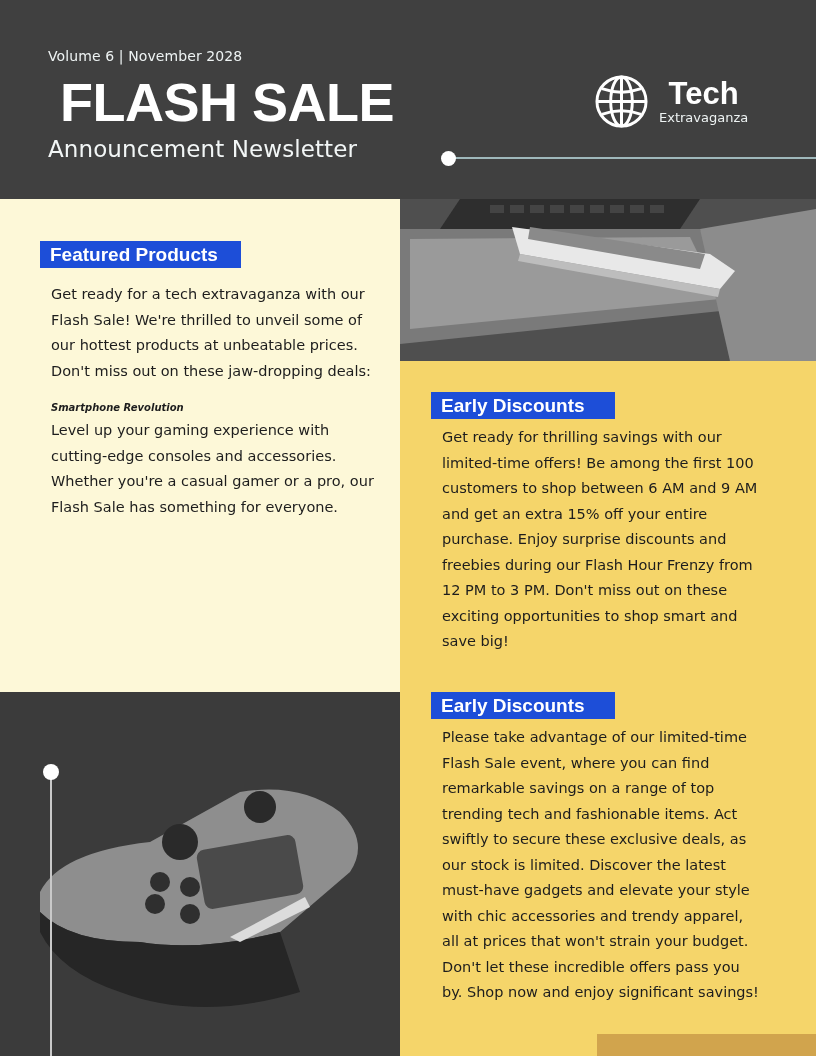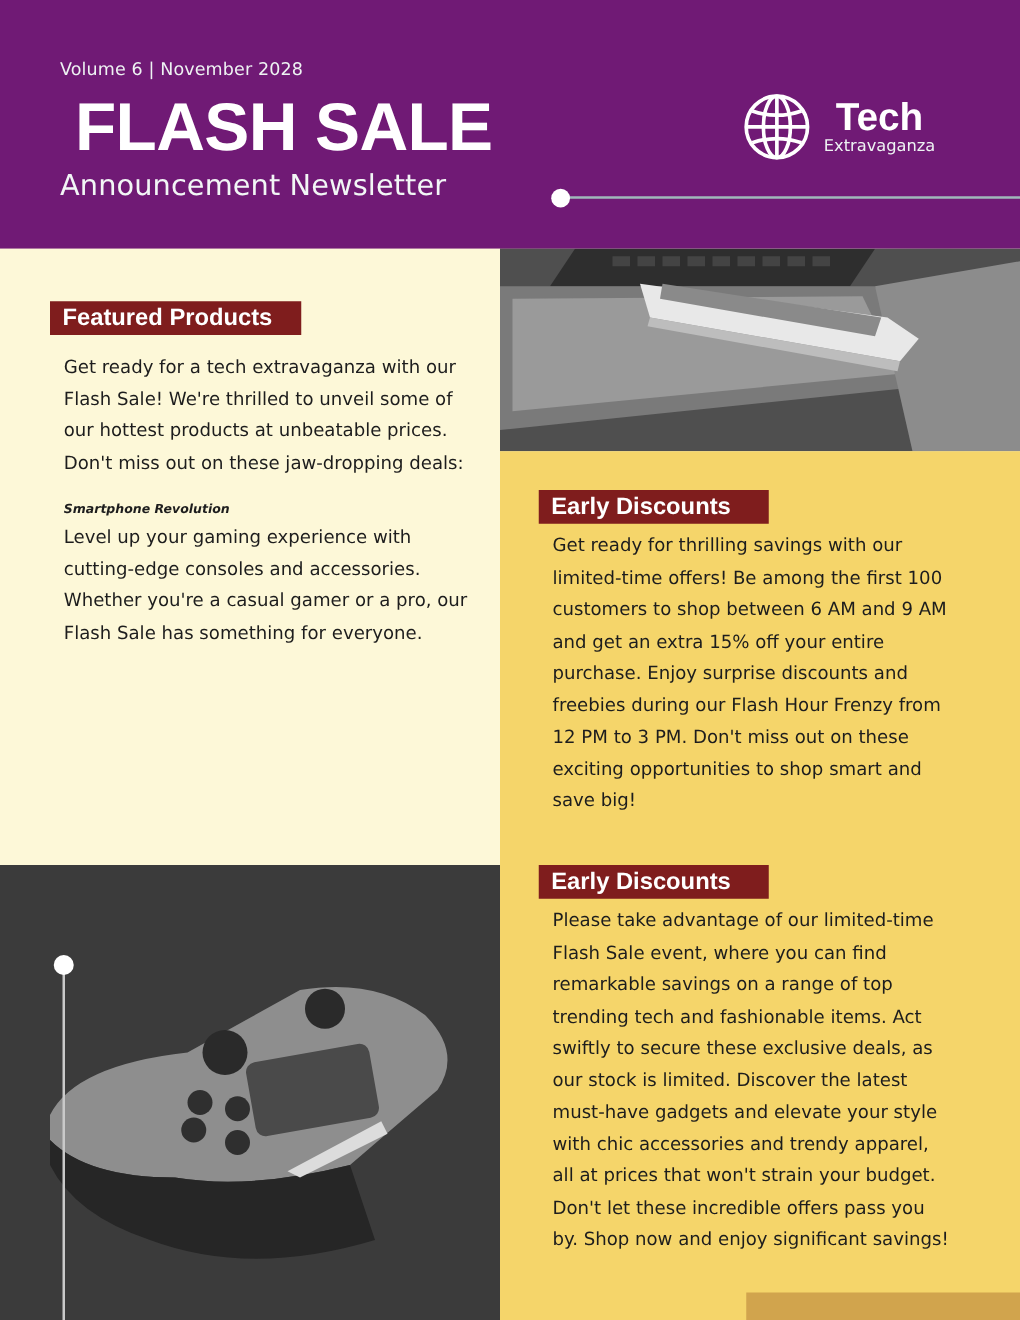--- a/index.html
+++ b/index.html
@@ -1,19 +1,19 @@
 <!DOCTYPE html>
 <html><head>
 <meta charset="utf-8">
 <style>
   * { margin: 0; padding: 0; box-sizing: border-box; }
   html, body { width: 816px; height: 1056px; overflow: hidden; }
   body { font-family: "DejaVu Sans", sans-serif; background: #fdf8d8; position: relative; }
 
-  .header { position: absolute; left: 0; top: 0; width: 816px; height: 199px; background: #701a75; color: #fff; }
+  .header { position: absolute; left: 0; top: 0; width: 816px; height: 199px; background: #404040; color: #fff; }
   .volume { position: absolute; left: 48px; top: 48px; font-size: 14px; color: #eef3f3; letter-spacing: 0.1px; }
   .title { position: absolute; left: 60px; top: 72px; font-size: 54px; font-weight: bold; letter-spacing: -0.5px; line-height: 60px; font-family: "Liberation Sans", sans-serif; }
   .subtitle { position: absolute; left: 48px; top: 136px; font-size: 23px; color: #f2f6f6; letter-spacing: 0.1px; }
 
   .brand { position: absolute; left: 594px; top: 74px; display: flex; align-items: center; text-align: center; }
   .globe { width: 55px; height: 55px; }
   .brand-text { margin-left: 10px; }
   .brand-name { font-size: 31px; font-weight: bold; line-height: 32px; font-family: "Liberation Sans", sans-serif; }
   .brand-sub { font-size: 13px; line-height: 16px; color: #eef3f3; }
 
@@ -22,21 +22,21 @@
 
   .left-panel { position: absolute; left: 0; top: 199px; width: 400px; height: 493px; background: #fdf8d8; }
   .right-panel { position: absolute; left: 400px; top: 361px; width: 416px; height: 695px; background: #f5d56a; }
   .footer-block { position: absolute; left: 597px; top: 1034px; width: 219px; height: 22px; background: #d1a44d; }
 
   .photo-phone { position: absolute; left: 400px; top: 199px; width: 416px; height: 162px; overflow: hidden;
     background: linear-gradient(100deg, #3a3a3a 0%, #6a6a6a 30%, #8a8a8a 55%, #5c5c5c 80%, #9a9a9a 100%); }
   .photo-controller { position: absolute; left: 0; top: 692px; width: 400px; height: 364px; overflow: hidden;
     background: radial-gradient(ellipse at 60% 40%, #5a5a5a 0%, #3d3d3d 50%, #2b2b2b 100%); }
 
-  .section-tag { position: absolute; height: 27px; background: #7f1d1d; color: #fff; font-weight: bold; font-size: 19px; line-height: 27px; padding-left: 10px; font-family: "Liberation Sans", sans-serif; }
+  .section-tag { position: absolute; height: 27px; background: #1d4ed8; color: #fff; font-weight: bold; font-size: 19px; line-height: 27px; padding-left: 10px; font-family: "Liberation Sans", sans-serif; }
   .body-text { position: absolute; font-size: 14.5px; line-height: 25.5px; color: #1d1d1d; font-family: "DejaVu Sans", sans-serif; }
   .product-title { font-weight: bold; font-size: 10px; line-height: 20px; margin-top: 14px; font-style: italic; }
 
   .timeline-v { position: absolute; left: 50px; top: 771px; width: 2px; height: 285px; background: #c9c9c9; }
   .dot-v { position: absolute; left: 43px; top: 764px; width: 16px; height: 16px; border-radius: 50%; background: #fff; }
 </style>
 </head>
 <body>
 
 <div class="header">

